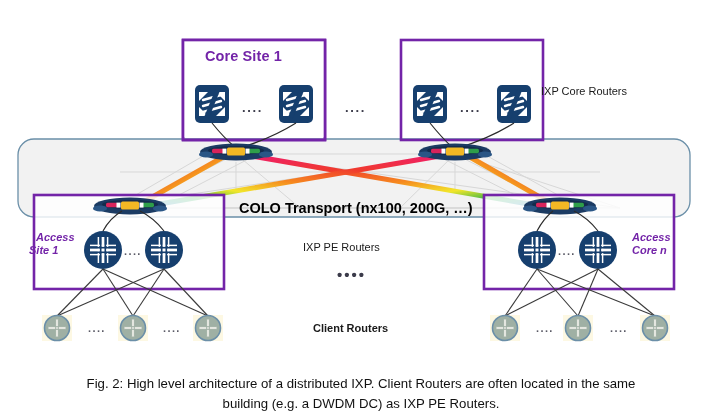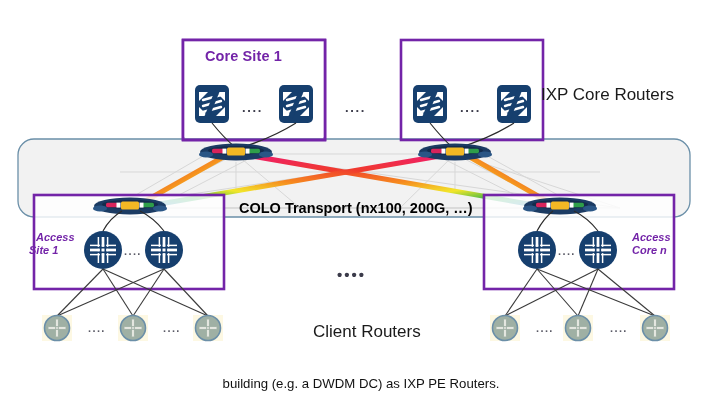--- a/index.html
+++ b/index.html
@@ -15,21 +15,21 @@
   .lbl{position:absolute;white-space:nowrap;}
 
   .site-title{
     color:#7324a8;font-weight:bold;font-size:14.5px;letter-spacing:.1px;
   }
   .access-lbl{
     color:#7324a8;font-weight:bold;font-size:11px;line-height:13px;
     white-space:normal;width:46px;font-style:italic;
   }
   .plain{
-    color:#1a1a1a;font-size:17px;
+    color:#1a1a1a;font-size:11px;
   }
   .dwdm{
     color:#000;font-size:14.5px;font-weight:bold;
   }
   .dots{
     color:#3b3b4a;font-size:13px;font-weight:bold;letter-spacing:1.6px;
   }
   .dots-sm{
     color:#5a5a66;font-size:11px;font-weight:bold;letter-spacing:1.4px;
   }
@@ -302,28 +302,30 @@
 
   <div class="lbl access-lbl" style="left:36px;top:209px;">Access</div>
   <div class="lbl access-lbl" style="left:29px;top:222px;">Site 1</div>
 
   <div class="lbl access-lbl" style="left:632px;top:209px;">Access</div>
   <div class="lbl access-lbl" style="left:632px;top:222px;">Core n</div>
 
   <div class="lbl dots-sm" style="left:124px;top:223px;">....</div>
   <div class="lbl dots-sm" style="left:558px;top:223px;">....</div>
 
+  <div class="lbl plain" style="left:303px;top:219px;">IXP PE Routers</div>
 
   <div class="lbl dots" style="left:337px;top:244px;font-size:15px;letter-spacing:2px;">••••</div>
 
   <div class="lbl dots-sm" style="left:88px;top:300px;">....</div>
   <div class="lbl dots-sm" style="left:163px;top:300px;">....</div>
 
   <div class="lbl dots-sm" style="left:536px;top:300px;">....</div>
   <div class="lbl dots-sm" style="left:610px;top:300px;">....</div>
 
-  <div class="lbl plain" style="left:313px;top:300px;">Client Routers</div>
+  <div class="lbl plain" style="left:313px;top:300px;font-weight:bold;">Client Routers</div>
 
   <div class="caption">
+    <span>Fig. 2: High level architecture of a distributed IXP. Client Routers are often located in the same</span>
     <span class="l2">building (e.g. a DWDM DC) as IXP PE Routers.</span>
   </div>
 
 </div>
 
 </body></html>

